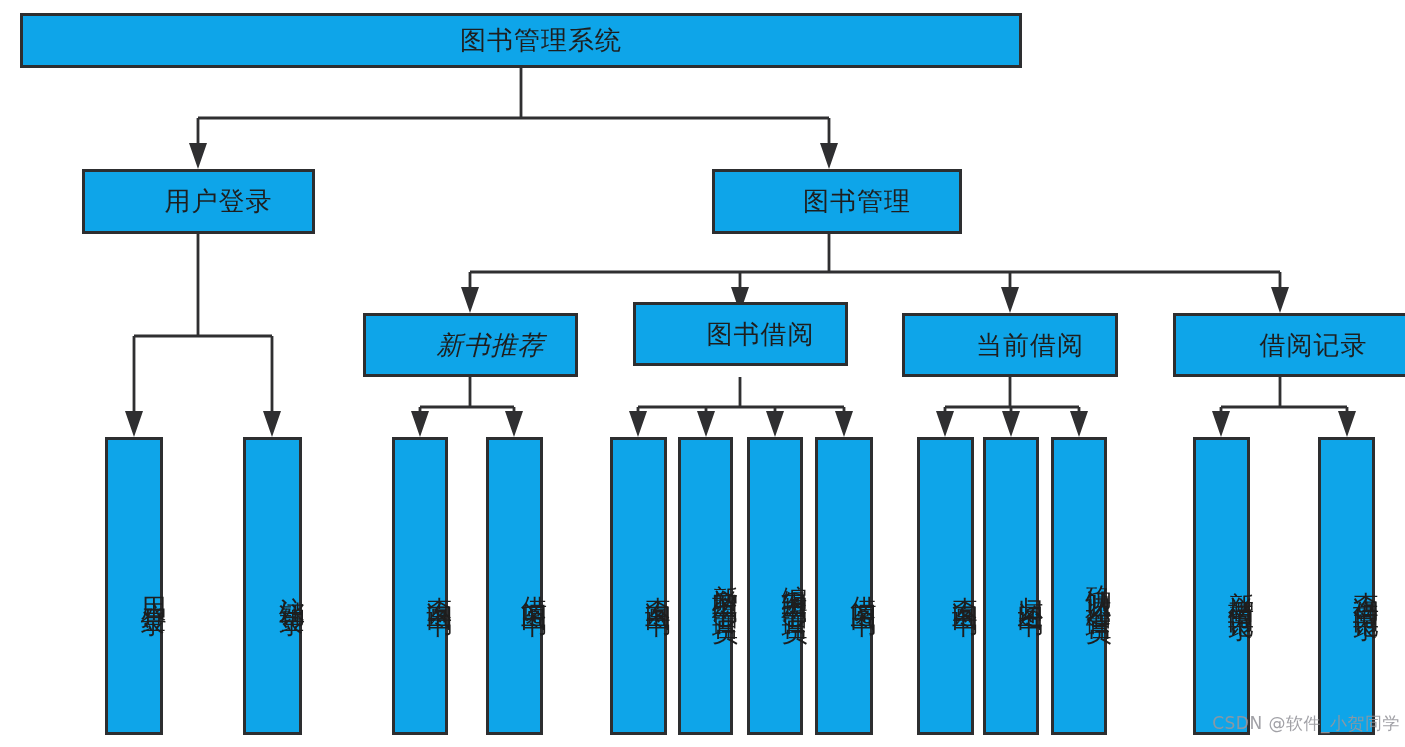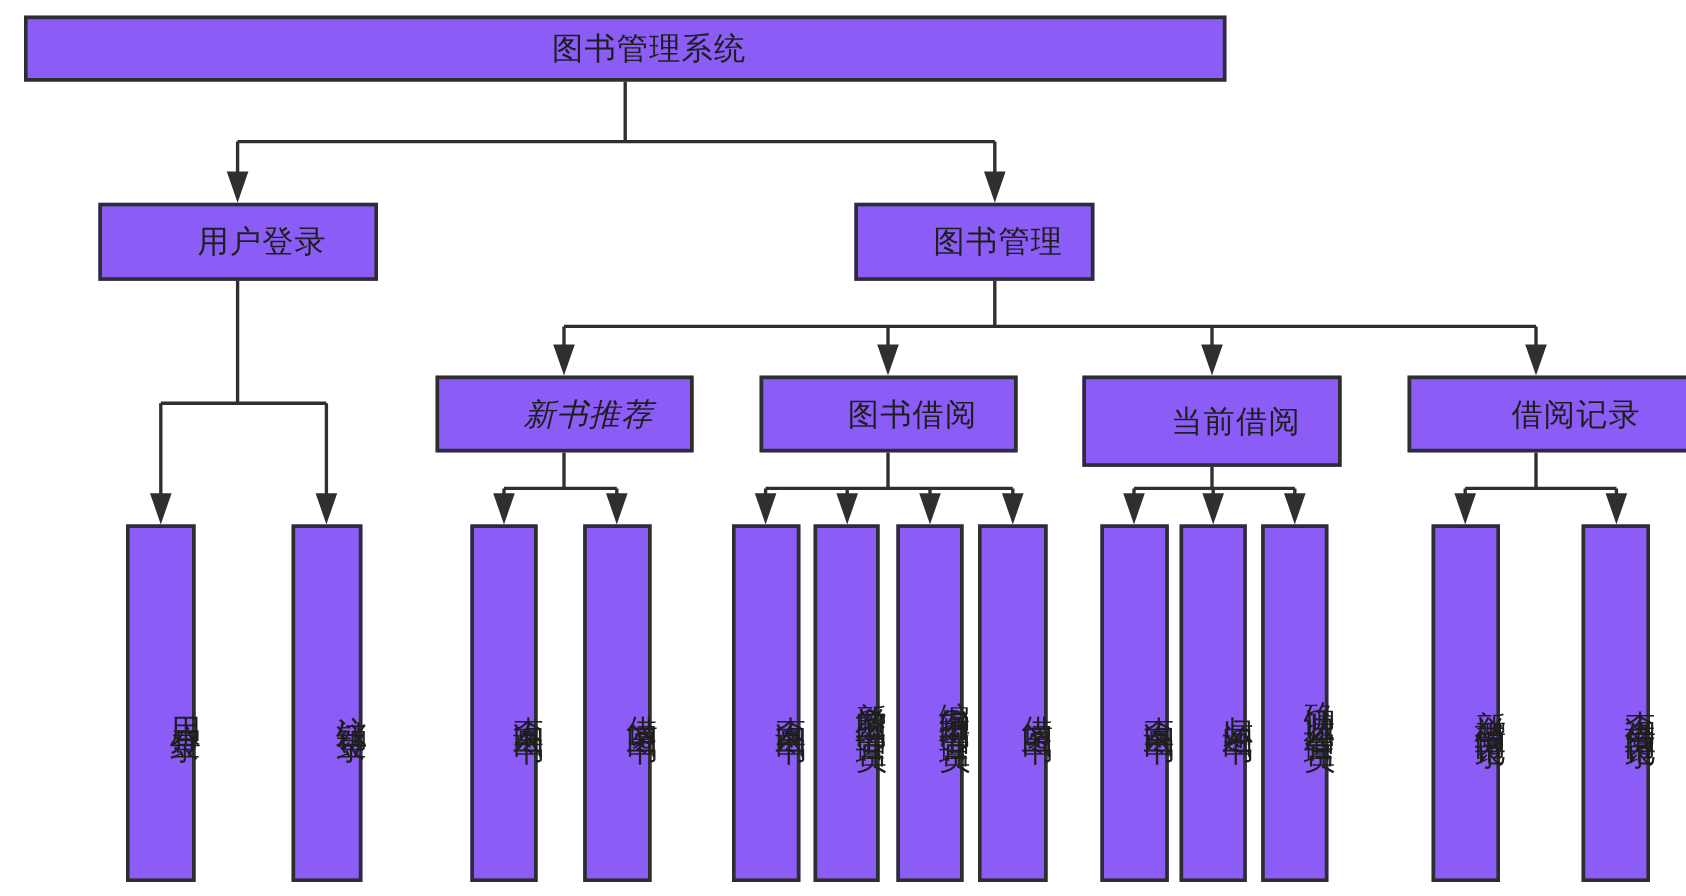--- a/index.html
+++ b/index.html
@@ -19,21 +19,21 @@
     position: absolute;
     left: 0;
     top: 0;
     width: 1405px;
     height: 747px;
     pointer-events: none;
   }
   .node {
     position: absolute;
     box-sizing: border-box;
-    background: #8b5cf6;
+    background: #0ea5e9;
     border: 3px solid #2d2e30;
     color: #1e1e1e;
     display: flex;
     align-items: center;
     justify-content: center;
     font-size: 26px;
     letter-spacing: 1px;
     z-index: 2;
     padding-left: 40px;
   }
@@ -80,25 +80,25 @@
              M629,411 L647,411 L638,437 Z M697,411 L715,411 L706,437 Z
              M766,411 L784,411 L775,437 Z M835,411 L853,411 L844,437 Z
              M936,411 L954,411 L945,437 Z M1002,411 L1020,411 L1011,437 Z
              M1070,411 L1088,411 L1079,437 Z
              M1212,411 L1230,411 L1221,437 Z M1338,411 L1356,411 L1347,437 Z"></path>
   </svg>
 
   <div class="node h" style="left:20px; top:13px; width:1002px; height:55px;">图书管理系统</div>
 
   <div class="node h" style="left:82px; top:169px; width:233px; height:65px;">用户登录</div>
-  <div class="node h" style="left:712px; top:169px; width:200px; height:65px;">图书管理</div>
+  <div class="node h" style="left:712px; top:169px; width:250px; height:65px;">图书管理</div>
 
   <div class="node h" style="left:363px; top:313px; width:215px; height:64px;font-style:italic;">新书推荐</div>
-  <div class="node h" style="left:633px; top:313px; width:215px; height:64px;">图书借阅</div>
-  <div class="node h" style="left:902px; top:313px; width:216px; height:76px;">当前借阅</div>
+  <div class="node h" style="left:633px; top:302px; width:215px; height:64px;">图书借阅</div>
+  <div class="node h" style="left:902px; top:313px; width:216px; height:64px;">当前借阅</div>
   <div class="node h" style="left:1173px; top:313px; width:241px; height:64px;">借阅记录</div>
 
   <div class="node v" style="left:105px; top:437px; width:58px; height:298px;">
     <span>用户登录</span>
   </div>
   <div class="node v" style="left:243px; top:437px; width:59px; height:298px;">
     <span>注销登录</span>
   </div>
 
   <div class="node v" style="left:392px; top:437px; width:56px; height:298px;">
@@ -131,14 +131,15 @@
     <span>确认归还（管理员）</span>
   </div>
 
   <div class="node v" style="left:1193px; top:437px; width:57px; height:298px;">
     <span>新增借阅记录</span>
   </div>
   <div class="node v" style="left:1318px; top:437px; width:57px; height:298px;">
     <span>查询借阅记录</span>
   </div>
 
+  <div class="watermark">CSDN @软件_小贺同学</div>
 
 </div>
 
 </body></html>

